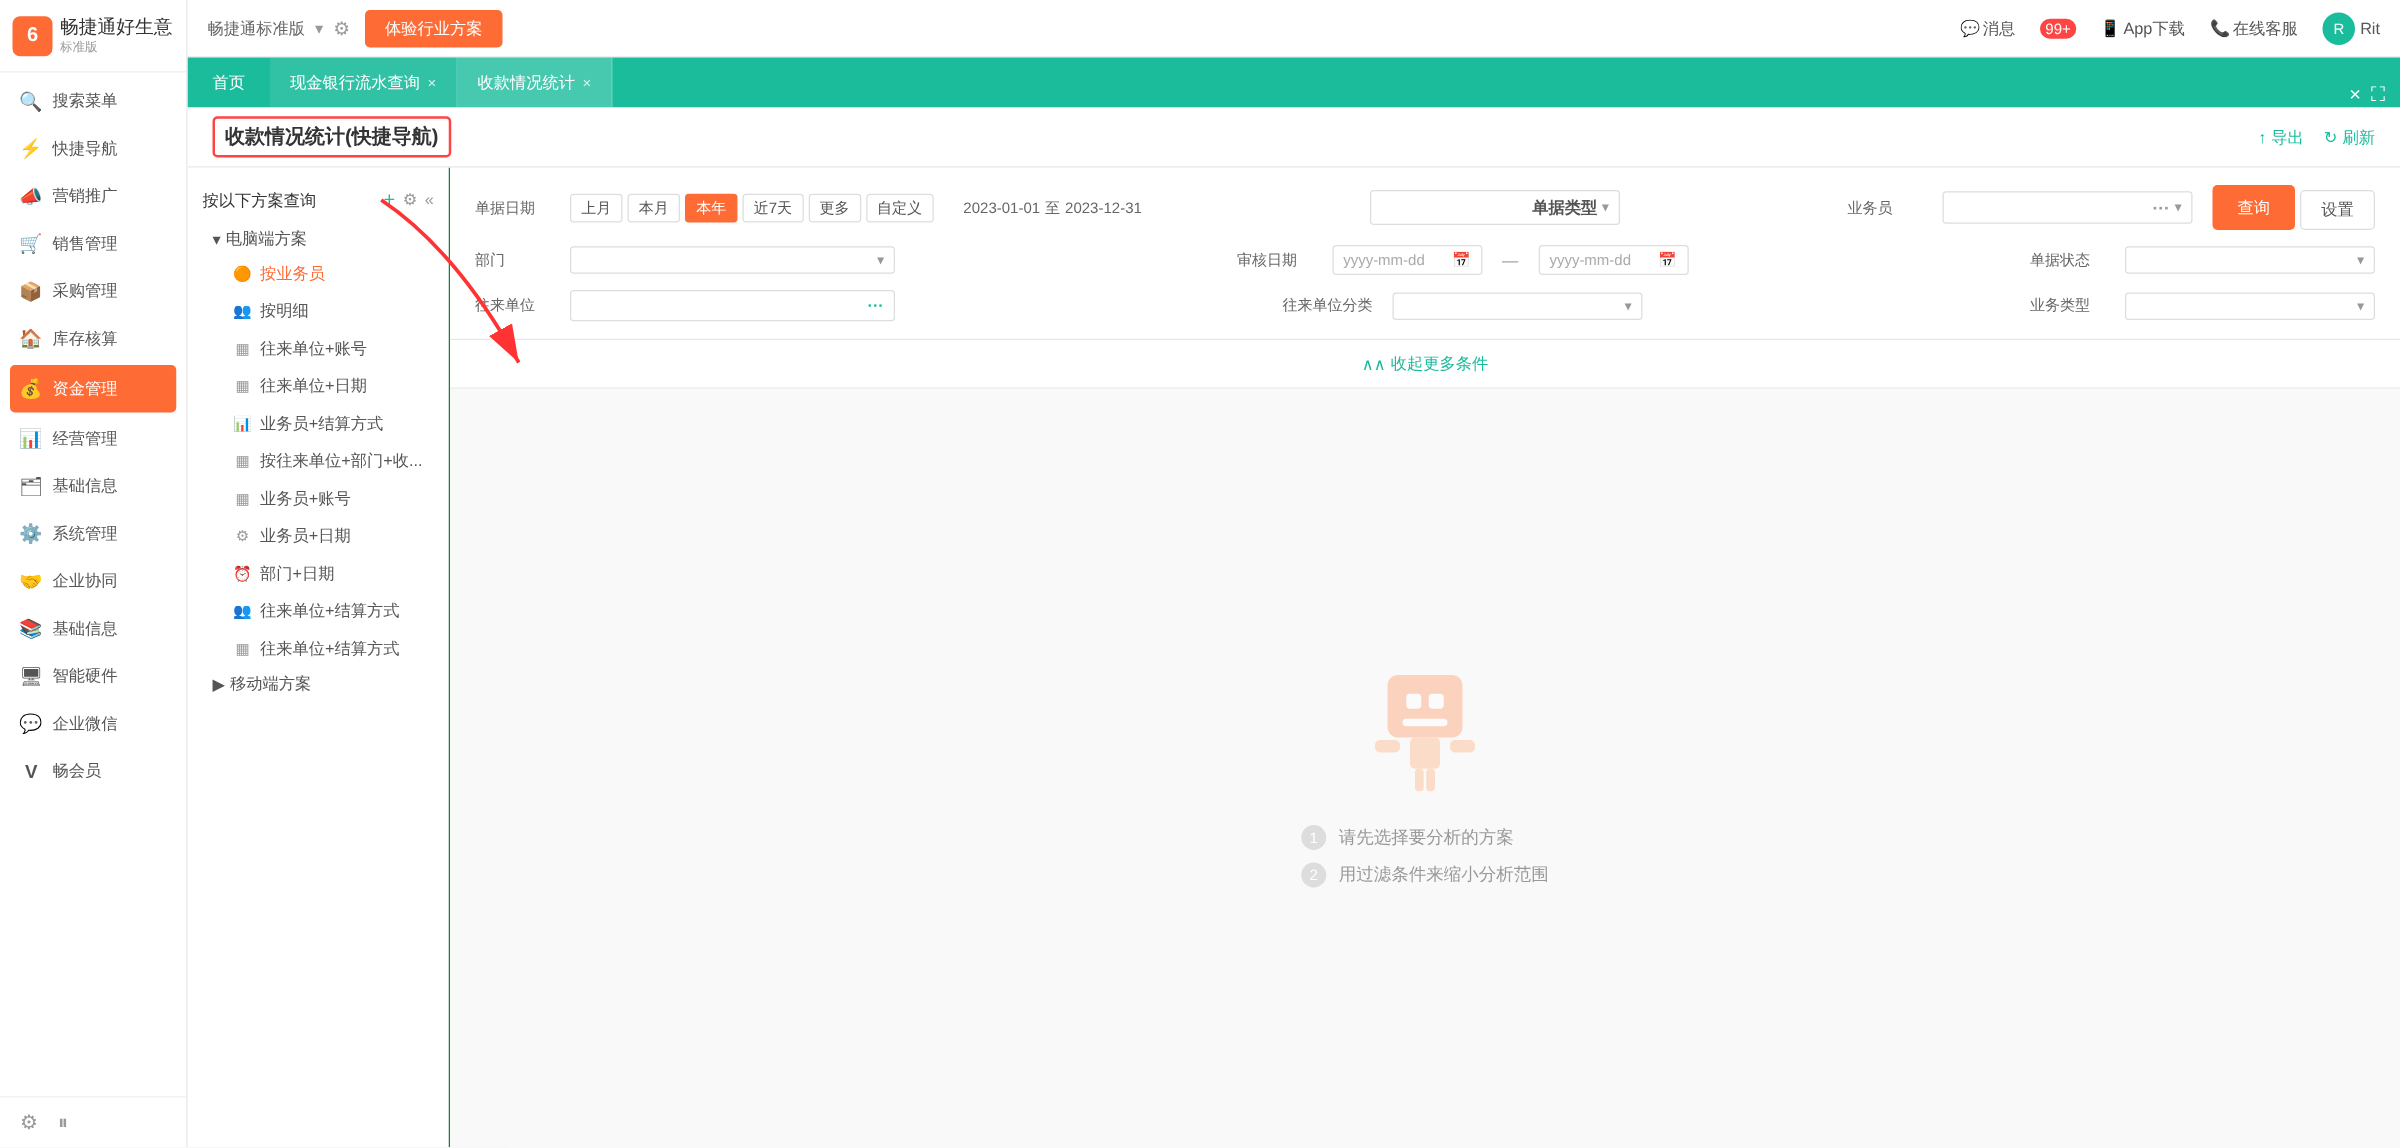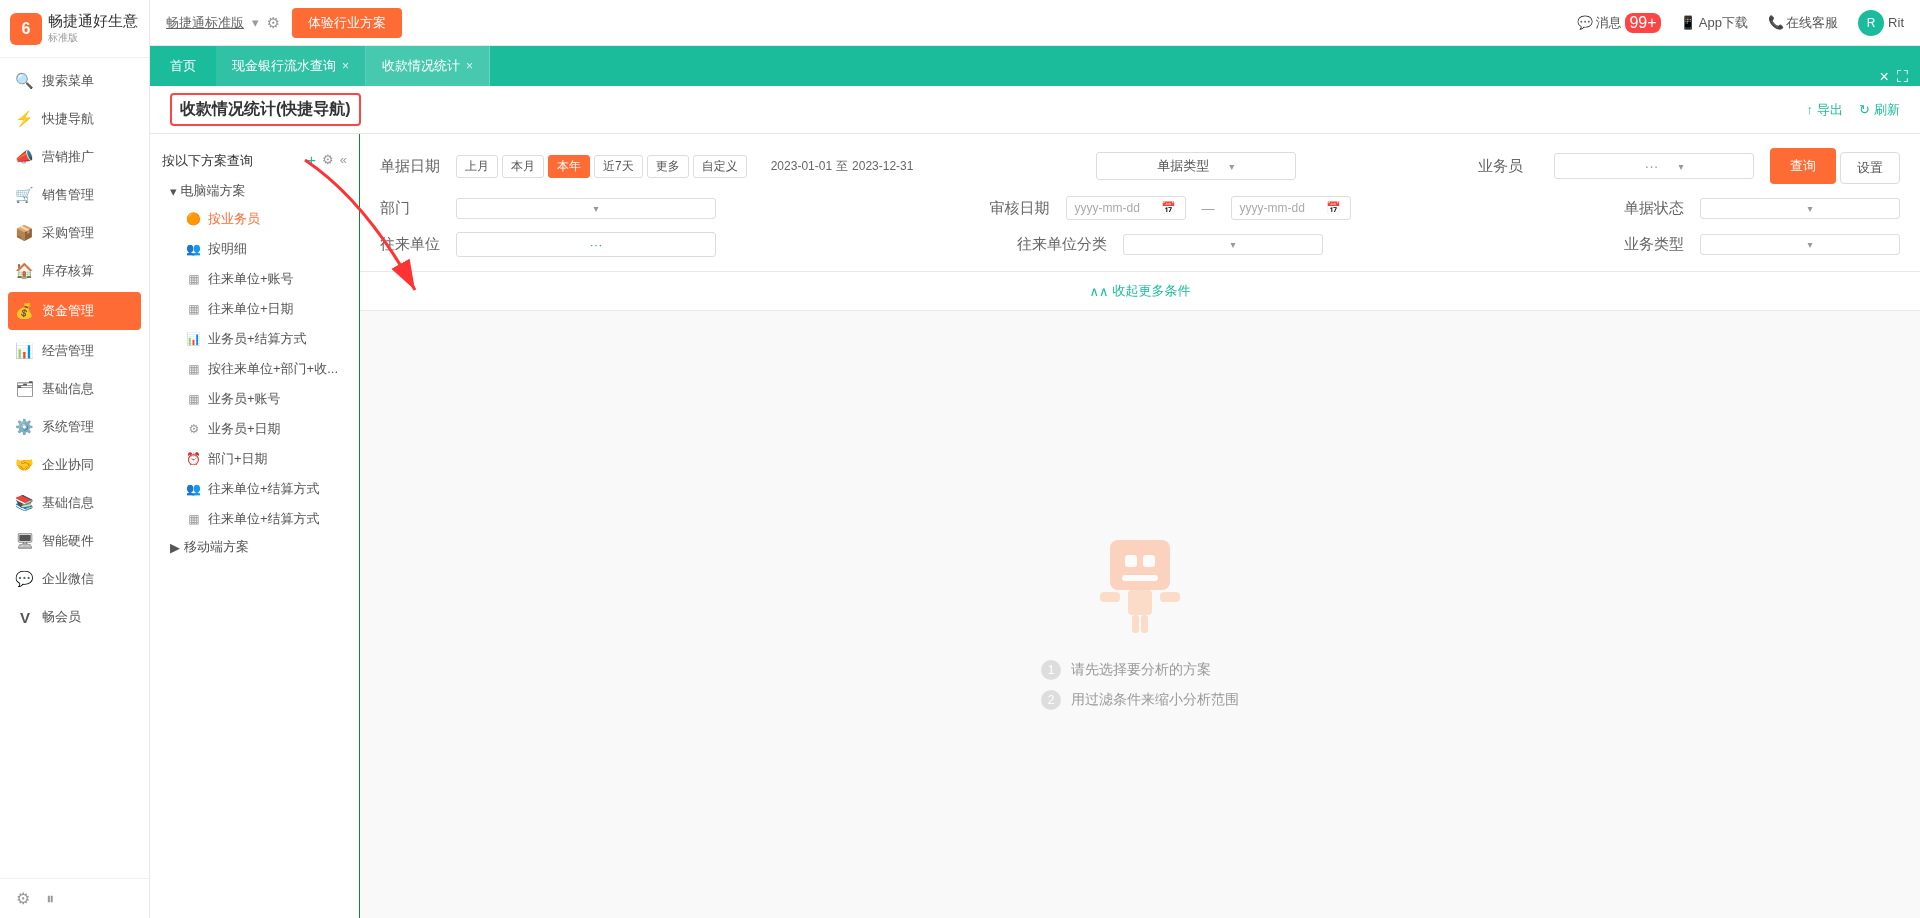--- a/index.html
+++ b/index.html
@@ -15,21 +15,21 @@
     .sidebar-item .icon { width: 18px; height: 18px; display: flex; align-items: center; justify-content: center; font-size: 15px; }
     .sidebar-bottom { padding: 10px 16px; border-top: 1px solid #f0f0f0; display: flex; align-items: center; gap: 16px; }
 
     
     .main { flex: 1; display: flex; flex-direction: column; height: 918px; overflow: hidden; }
 
     
     .topbar { height: 46px; background: #fff; border-bottom: 1px solid #e8e8e8; display: flex; align-items: center; padding: 0 16px; gap: 12px; }
     .topbar-actions { margin-left: auto; display: flex; align-items: center; gap: 20px; font-size: 13px; color: #555; }
     .btn-trial { background: #ff6b35; color: white; border: none; padding: 6px 16px; border-radius: 4px; cursor: pointer; font-size: 13px; }
-    .notification-badge { background: #ff4444; color: white; font-size: 16px; padding: 1px 4px; border-radius: 8px; margin-left: 2px; }
+    .notification-badge { background: #ff4444; color: white; font-size: 12px; padding: 1px 4px; border-radius: 8px; margin-left: 18px; }
 
     
     .tabbar { height: 40px; background: #1abc9c; display: flex; align-items: flex-end; padding: 0 0; }
     .tab-home { padding: 0 20px; color: white; font-size: 13px; cursor: pointer; height: 100%; display: flex; align-items: center; }
     .tab-item { padding: 0 16px; color: white; font-size: 13px; cursor: pointer; height: 100%; display: flex; align-items: center; gap: 6px; background: rgba(255,255,255,0.1); border-right: 1px solid rgba(255,255,255,0.2); }
     .tab-item.active { background: rgba(255,255,255,0.2); }
     .tab-close { color: rgba(255,255,255,0.8); font-size: 12px; cursor: pointer; }
     .tabbar-end { margin-left: auto; display: flex; align-items: center; gap: 8px; padding-right: 12px; color: white; font-size: 16px; }
 
     
@@ -50,26 +50,26 @@
     .scheme-item.active { color: #ff6b35; }
     .scheme-item .item-icon { width: 16px; height: 16px; display: flex; align-items: center; justify-content: center; font-size: 12px; color: #999; }
 
     
     .right-panel { flex: 1; display: flex; flex-direction: column; overflow: hidden; }
 
     
     .filter-area { background: #fff; padding: 14px 20px; border-bottom: 1px solid #e8e8e8; }
     .filter-row { display: flex; align-items: center; gap: 16px; margin-bottom: 12px; }
     .filter-row:last-child { margin-bottom: 0; }
-    .filter-label { color: #666; font-size: 15px; min-width: 60px; }
+    .filter-label { color: #666; font-size: 12px; min-width: 60px; }
     .date-shortcuts { display: flex; gap: 4px; align-items: center; justify-content: space-between; }
     .date-btn { padding: 2px 8px; border: 1px solid #ddd; border-radius: 3px; cursor: pointer; font-size: 12px; color: #555; background: #fff; }
     .date-btn.active { background: #ff6b35; color: white; border-color: #ff6b35; }
     .date-range { display: flex; align-items: center; gap: 4px; color: #666; font-size: 12px; margin-left: 8px; }
-    .select-box { border: 1px solid #ddd; border-radius: 3px; padding: 4px 8px; color: #555; font-size: 13px; display: flex; align-items: center; gap: 20px; cursor: pointer; min-width: 120px; justify-content: center; background: #fff; }
+    .select-box { border: 1px solid #ddd; border-radius: 3px; padding: 4px 8px; color: #555; font-size: 13px; display: flex; align-items: center; gap: 4px; cursor: pointer; min-width: 120px; justify-content: flex-end; background: #fff; font-weight: bold; }
     .select-box.wide { min-width: 200px; }
     .date-input { border: 1px solid #ddd; border-radius: 3px; padding: 4px 8px; color: #aaa; font-size: 12px; width: 120px; display: flex; align-items: center; gap: 4px; justify-content: space-between; }
     .dash { color: #999; }
     .collapse-btn { display: flex; align-items: center; gap: 4px; color: #1abc9c; font-size: 13px; cursor: pointer; }
 
     
     .collapse-row { display: flex; justify-content: center; align-items: center; padding: 10px; border-bottom: 1px solid #e8e8e8; background: #fff; }
 
     
     .empty-state { flex: 1; display: flex; flex-direction: column; align-items: center; justify-content: center; background: #f9f9f9; }
@@ -168,21 +168,21 @@
   <div class="sidebar-bottom">
     <span style="color:#999;font-size:16px;cursor:pointer;">⚙</span>
     <span style="color:#999;font-size:16px;cursor:pointer;">⏸</span>
   </div>
 </div>
 
 <div class="main">
 
   <div class="topbar">
     <div style="display:flex;align-items:center;gap:8px;">
-      <span style="color:#666;font-size:13px;text-decoration:underline;">畅捷通标准版</span>
+      <span style="color:#666;font-size:13px;">畅捷通标准版</span>
       <span style="color:#999;cursor:pointer;">▾</span>
       <span style="color:#999;font-size:15px;cursor:pointer;">⚙</span>
     </div>
     <button class="btn-trial">体验行业方案</button>
     <div class="topbar-actions">
       <div style="display:flex;align-items:center;gap:2px;cursor:pointer;">
         <span>💬</span>
         <span>消息</span>
         <span class="notification-badge">99+</span>
       </div>

